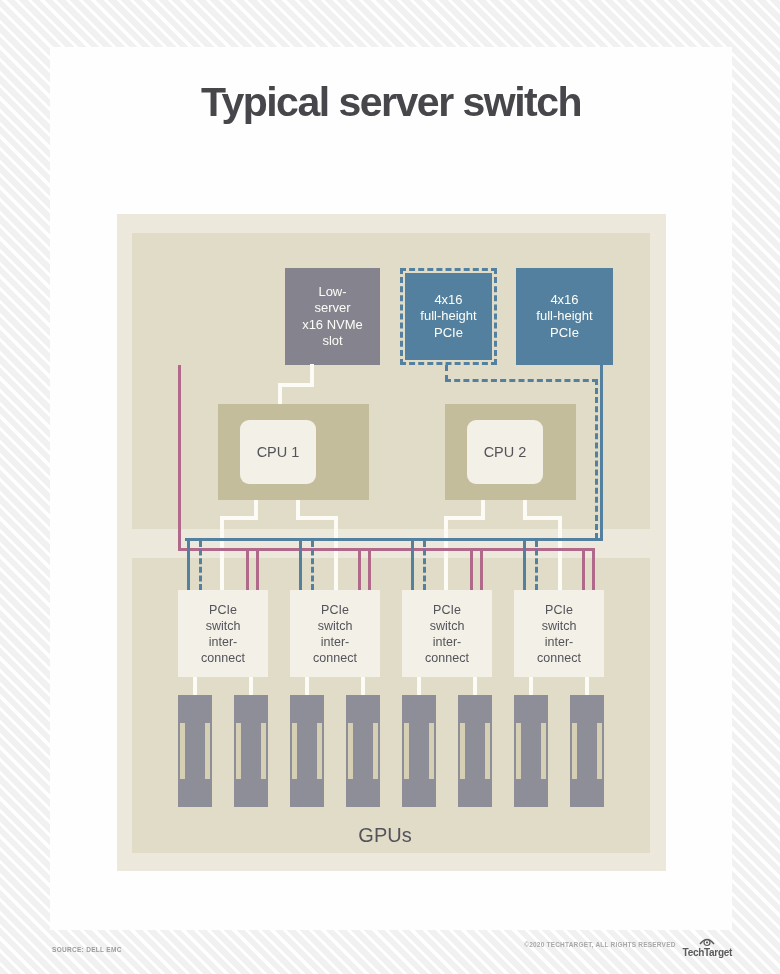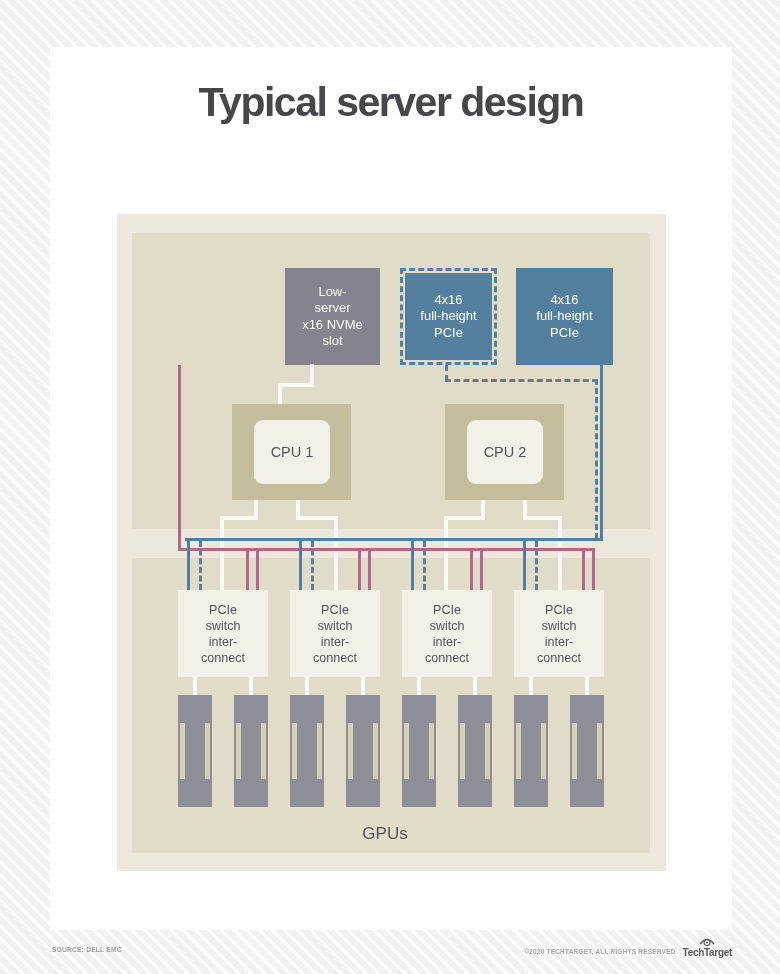--- a/index.html
+++ b/index.html
@@ -40,45 +40,45 @@
 
   .sw{position:absolute;top:590px;width:90px;height:87px;background:var(--cream);
     display:flex;flex-direction:column;align-items:center;justify-content:center;text-align:center;
     color:var(--label);font-size:12.5px;line-height:16px;z-index:4;}
 
   .gpu{position:absolute;top:695px;width:34px;height:112px;background:var(--gpu);z-index:4;}
   .gpu .slot{position:absolute;top:28px;width:5px;height:56px;background:var(--slot);}
   .gpu .slot.l{left:2px;} .gpu .slot.r{right:2px;}
 
   .gpus-label{position:absolute;left:132px;top:824px;width:506px;text-align:center;
-    color:var(--label);font-size:17px;}
+    color:var(--label);font-size:20px;}
 
   
   .ln{position:absolute;}
   .wl{background:var(--lineWhite);z-index:1;}
   .pk{background:var(--pink);z-index:2;}
   .bl{background:var(--blue);z-index:3;}
   .bl-dash-v{width:0;border-left:3px dashed var(--blue);background:none;z-index:3;}
   .bl-dash-h{height:0;border-top:3px dashed var(--blue);background:none;z-index:3;}
 
   .footer-source{position:absolute;left:52px;top:946px;font-size:6.5px;letter-spacing:.3px;
     color:#9b9b9b;font-weight:700;}
-  .footer-right{position:absolute;right:48px;top:934px;display:flex;align-items:flex-end;gap:7px;}
+  .footer-right{position:absolute;right:48px;top:934px;display:flex;align-items:center;gap:7px;}
   .footer-copy{font-size:6.5px;letter-spacing:.2px;color:#a9a9a9;font-weight:700;padding-bottom:3px;}
   .brand{display:flex;flex-direction:column;align-items:center;color:#5b5b5b;}
   .brand-text{font-size:10px;font-weight:700;letter-spacing:-0.3px;}
 </style>
 </head>
 <body>
 
 <div class="stage">
   <div class="page"></div>
 
   <div class="title">
-    <div>Typical server design</div>
+    <div>Typical server switch</div>
   </div>
 
   <div class="panel"></div>
   <div class="section sec-top"></div>
   <div class="section sec-bottom"></div>
 
   <div class="ln wl" style="left:310px;top:364px;width:4px;height:22px;"></div>
   <div class="ln wl" style="left:278px;top:383px;width:36px;height:4px;"></div>
   <div class="ln wl" style="left:278px;top:383px;width:4px;height:21px;"></div>
 
@@ -141,26 +141,26 @@
     <span>4x16</span>
     <span>full-height</span>
     <span>PCIe</span>
   </div>
   <div class="box b-blue" style="left:516px;width:97px;">
     <span>4x16</span>
     <span>full-height</span>
     <span>PCIe</span>
   </div>
 
-  <div class="cpu-outer" style="left:232px;">
+  <div class="cpu-outer" style="left:218px;padding-left:32px;">
     <div class="cpu-inner">
       <span>CPU 1</span>
     </div>
   </div>
-  <div class="cpu-outer" style="left:445px;">
+  <div class="cpu-outer" style="left:445px;padding-left:12px;">
     <div class="cpu-inner">
       <span>CPU 2</span>
     </div>
   </div>
 
   <div class="sw" style="left:178px;">
     <span>PCIe</span>
     <span>switch</span>
     <span>inter-</span>
     <span>connect</span>

